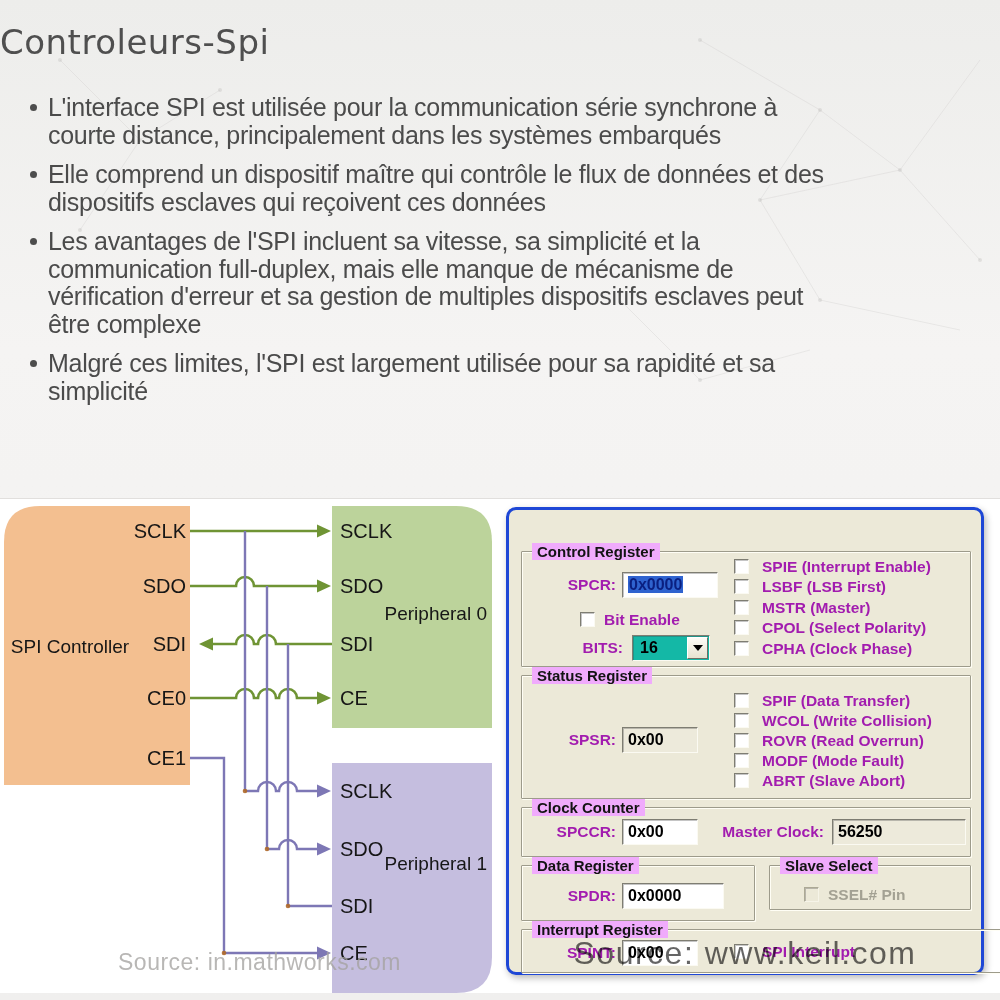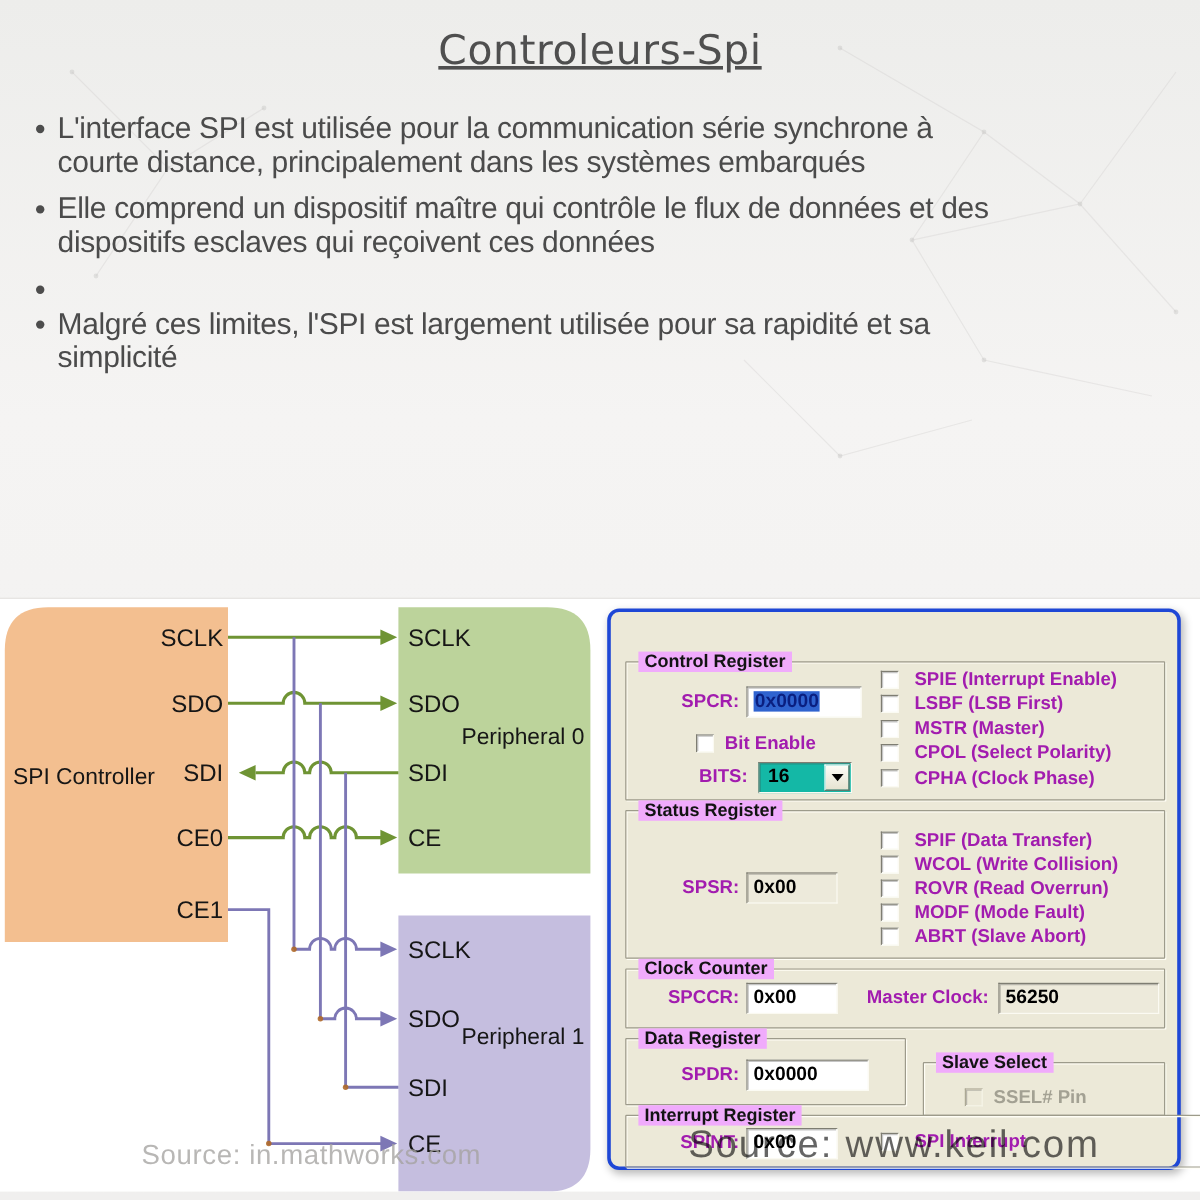--- a/index.html
+++ b/index.html
@@ -1,23 +1,23 @@
 <!DOCTYPE html>
 <html><head>
 <meta charset="utf-8">
 <style>
   html,body{margin:0;padding:0;}
   .page{position:relative;width:1000px;height:1000px;overflow:hidden;
     background:linear-gradient(180deg,#ededeb 0%,#f5f4f3 35%,#f0efee 100%);
     font-family:"Liberation Sans",sans-serif;color:#4c4c4c;}
   .bgnet{position:absolute;left:0;top:0;pointer-events:none;}
 
-  .slide-title{position:absolute;left:0;top:22px;width:1000px;text-align:center;
+  .slide-title{position:absolute;left:0;top:22px;width:1000px;
     font-size:34px;letter-spacing:.5px;color:#4f4f4f;font-weight:400;
-    font-family:"DejaVu Sans","Liberation Sans",sans-serif;text-decoration:underline;}
+    font-family:"DejaVu Sans","Liberation Sans",sans-serif;}
 
   .bullets{position:absolute;left:30px;top:94px;width:950px;list-style:none;margin:0;padding:0;}
   .bullets li{display:flex;margin-bottom:12px;}
   .bullets .dot{flex:0 0 7px;width:7px;height:7px;border-radius:50%;background:#4d4d4d;margin:10px 11px 0 0;}
   .bullets .btxt{white-space:pre-line;font-size:25px;line-height:27.5px;letter-spacing:-0.3px;color:#4b4b4b;}
 
   .card{position:absolute;left:0;top:498px;width:1000px;height:494px;background:#ffffff;
     border-top:1px solid #e1dfdd;}
   .diagram{position:absolute;left:0;top:2px;}
   .mw-watermark{position:absolute;left:118px;top:450px;font-size:23px;color:#a5a3a1;opacity:.78;
@@ -102,20 +102,24 @@
         <span class="btxt">L'interface SPI est utilisée pour la communication série synchrone à
 courte distance, principalement dans les systèmes embarqués</span>
       </li>
     <li>
         <span class="dot"></span>
         <span class="btxt">Elle comprend un dispositif maître qui contrôle le flux de données et des
 dispositifs esclaves qui reçoivent ces données</span>
       </li>
     <li>
         <span class="dot"></span>
+        <span class="btxt">Les avantages de l'SPI incluent sa vitesse, sa simplicité et la
+communication full-duplex, mais elle manque de mécanisme de
+vérification d'erreur et sa gestion de multiples dispositifs esclaves peut
+être complexe</span>
       </li>
     <li>
         <span class="dot"></span>
         <span class="btxt">Malgré ces limites, l'SPI est largement utilisée pour sa rapidité et sa
 simplicité</span>
       </li>
   </ul>
 
   <div class="card">
 
@@ -232,21 +236,21 @@
         <div class="lbl ra" style="left:192px;top:16px;width:110px">Master Clock:</div>
         <div class="fld beige" style="left:310px;top:11px;width:134px"><span>56250</span></div>
       </div>
 
       <div class="grp" style="left:12px;top:355px;width:234px;height:56px">
         <span class="gt">Data Register</span>
         <div class="lbl ra" style="left:4px;top:22px;width:90px">SPDR:</div>
         <div class="fld" style="left:100px;top:17px;width:102px"><span>0x0000</span></div>
       </div>
 
-      <div class="grp" style="left:260px;top:375px;width:202px;height:45px">
+      <div class="grp" style="left:260px;top:355px;width:202px;height:45px">
         <span class="gt">Slave Select</span>
         <div class="cb gray" style="left:34px;top:21px"></div>
         <div class="lbl gray" style="left:58px;top:21px">SSEL# Pin</div>
       </div>
 
       <div class="grp" style="left:12px;top:419px;width:517px;height:44px">
         <span class="gt">Interrupt Register</span>
         <div class="lbl ra" style="left:4px;top:15px;width:90px">SPINT:</div>
         <div class="fld" style="left:100px;top:10px;width:76px"><span>0x00</span></div>
         <div class="cb" style="left:212px;top:14px"></div>

